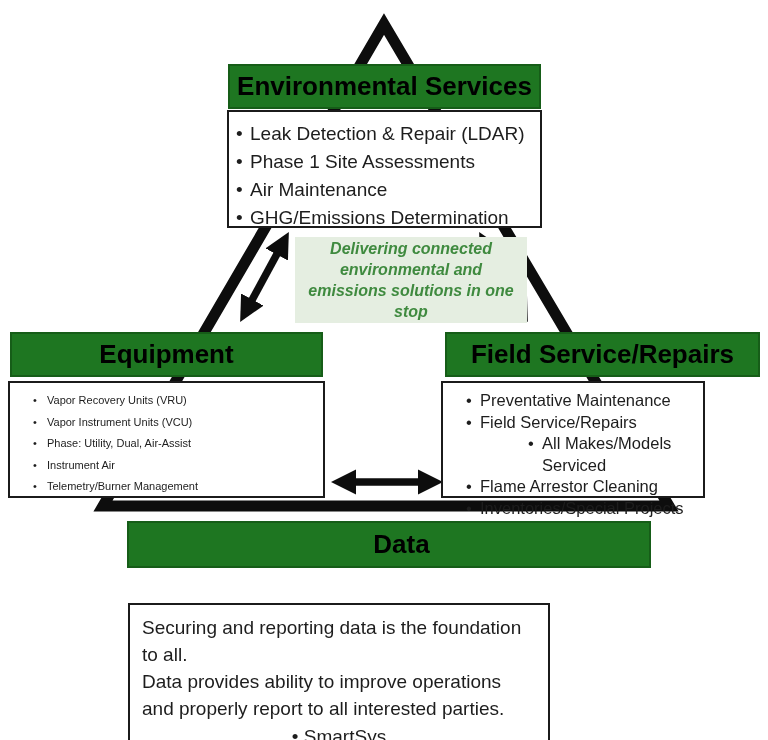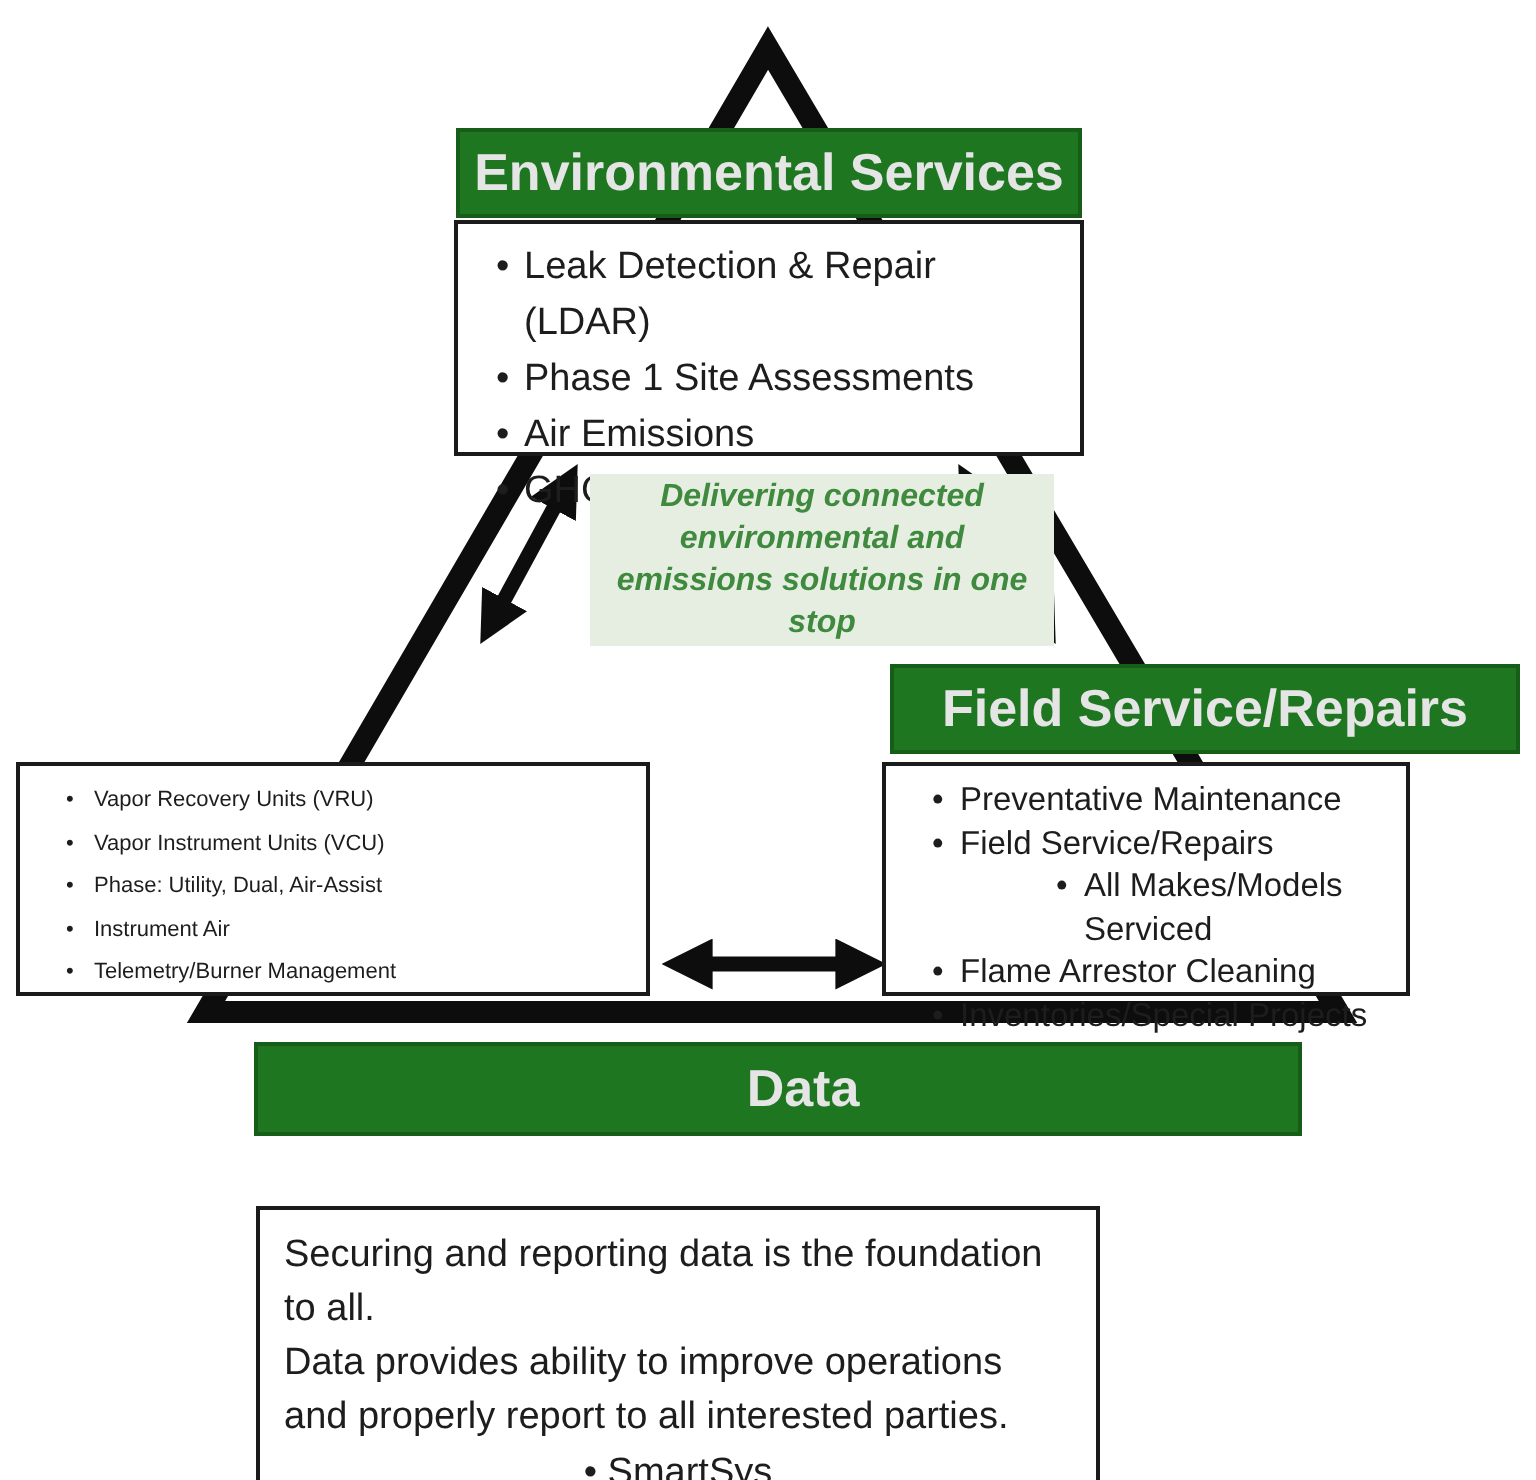--- a/index.html
+++ b/index.html
@@ -13,39 +13,39 @@
   svg.underlay{position:absolute;left:0;top:0;width:768px;height:740px;}
 
   
   .hdr{
     position:absolute;
     background:#1e7621;
     border:2px solid #1454126;
     border:2px solid rgba(10,50,10,0.35);
     box-sizing:border-box;
     display:flex;align-items:center;justify-content:center;
-    color:#e5e5e5;font-weight:700;
+    color:#000000;font-weight:700;
   }
   .hdr span{white-space:nowrap;}
 
   
   .box{
     position:absolute;
     background:#ffffff;
     border:2px solid #1b1b1b;
     box-sizing:border-box;
     color:#1d1d1d;
   }
   ul.blist{list-style:none;margin:0;padding:0;}
   ul.blist li{position:relative;padding-left:19px;}
   ul.blist li::before{content:"\2022";position:absolute;left:5px;top:0;}
 
   .env-hdr{left:228px;top:64px;width:313px;height:45px;font-size:26px;}
   .env-box{left:227px;top:110px;width:315px;height:118px;}
-  .env-box ul{font-size:19px;line-height:28px;padding:8px 4px 0 14px;}
+  .env-box ul{font-size:19px;line-height:28px;padding:8px 4px 0 2px;}
 
   .center-msg{
     position:absolute;left:259px;top:237px;width:232px;height:86px;
     background:#e5eee1;
     box-sizing:border-box;
     display:flex;align-items:center;justify-content:center;
     text-align:center;
     color:#3f8a3f;font-style:italic;font-weight:600;
     font-size:16px;line-height:21px;
     padding:4px 8px;
@@ -85,27 +85,30 @@
     <line x1="341" y1="482" x2="433" y2="482" stroke="#0d0d0d" stroke-width="7.5" marker-start="url(#ah)" marker-end="url(#ah)"></line>
   </svg>
 
   <div class="hdr env-hdr">
     <span>Environmental Services</span>
   </div>
   <div class="box env-box">
     <ul class="blist">
       <li>Leak Detection &amp; Repair (LDAR)</li>
       <li>Phase 1 Site Assessments</li>
-      <li>Air Emissions</li>
+      <li>Air Maintenance</li>
       <li>GHG/Emissions Determination</li>
     </ul>
   </div>
 
   <div class="center-msg">Delivering connected environmental and emissions solutions in one stop</div>
 
+  <div class="hdr eq-hdr">
+    <span>Equipment</span>
+  </div>
   <div class="box eq-box">
     <ul class="blist">
       <li>Vapor Recovery Units (VRU)</li>
       <li>Vapor Instrument Units (VCU)</li>
       <li>Phase: Utility, Dual, Air-Assist</li>
       <li>Instrument Air</li>
       <li>Telemetry/Burner Management</li>
     </ul>
   </div>
 

